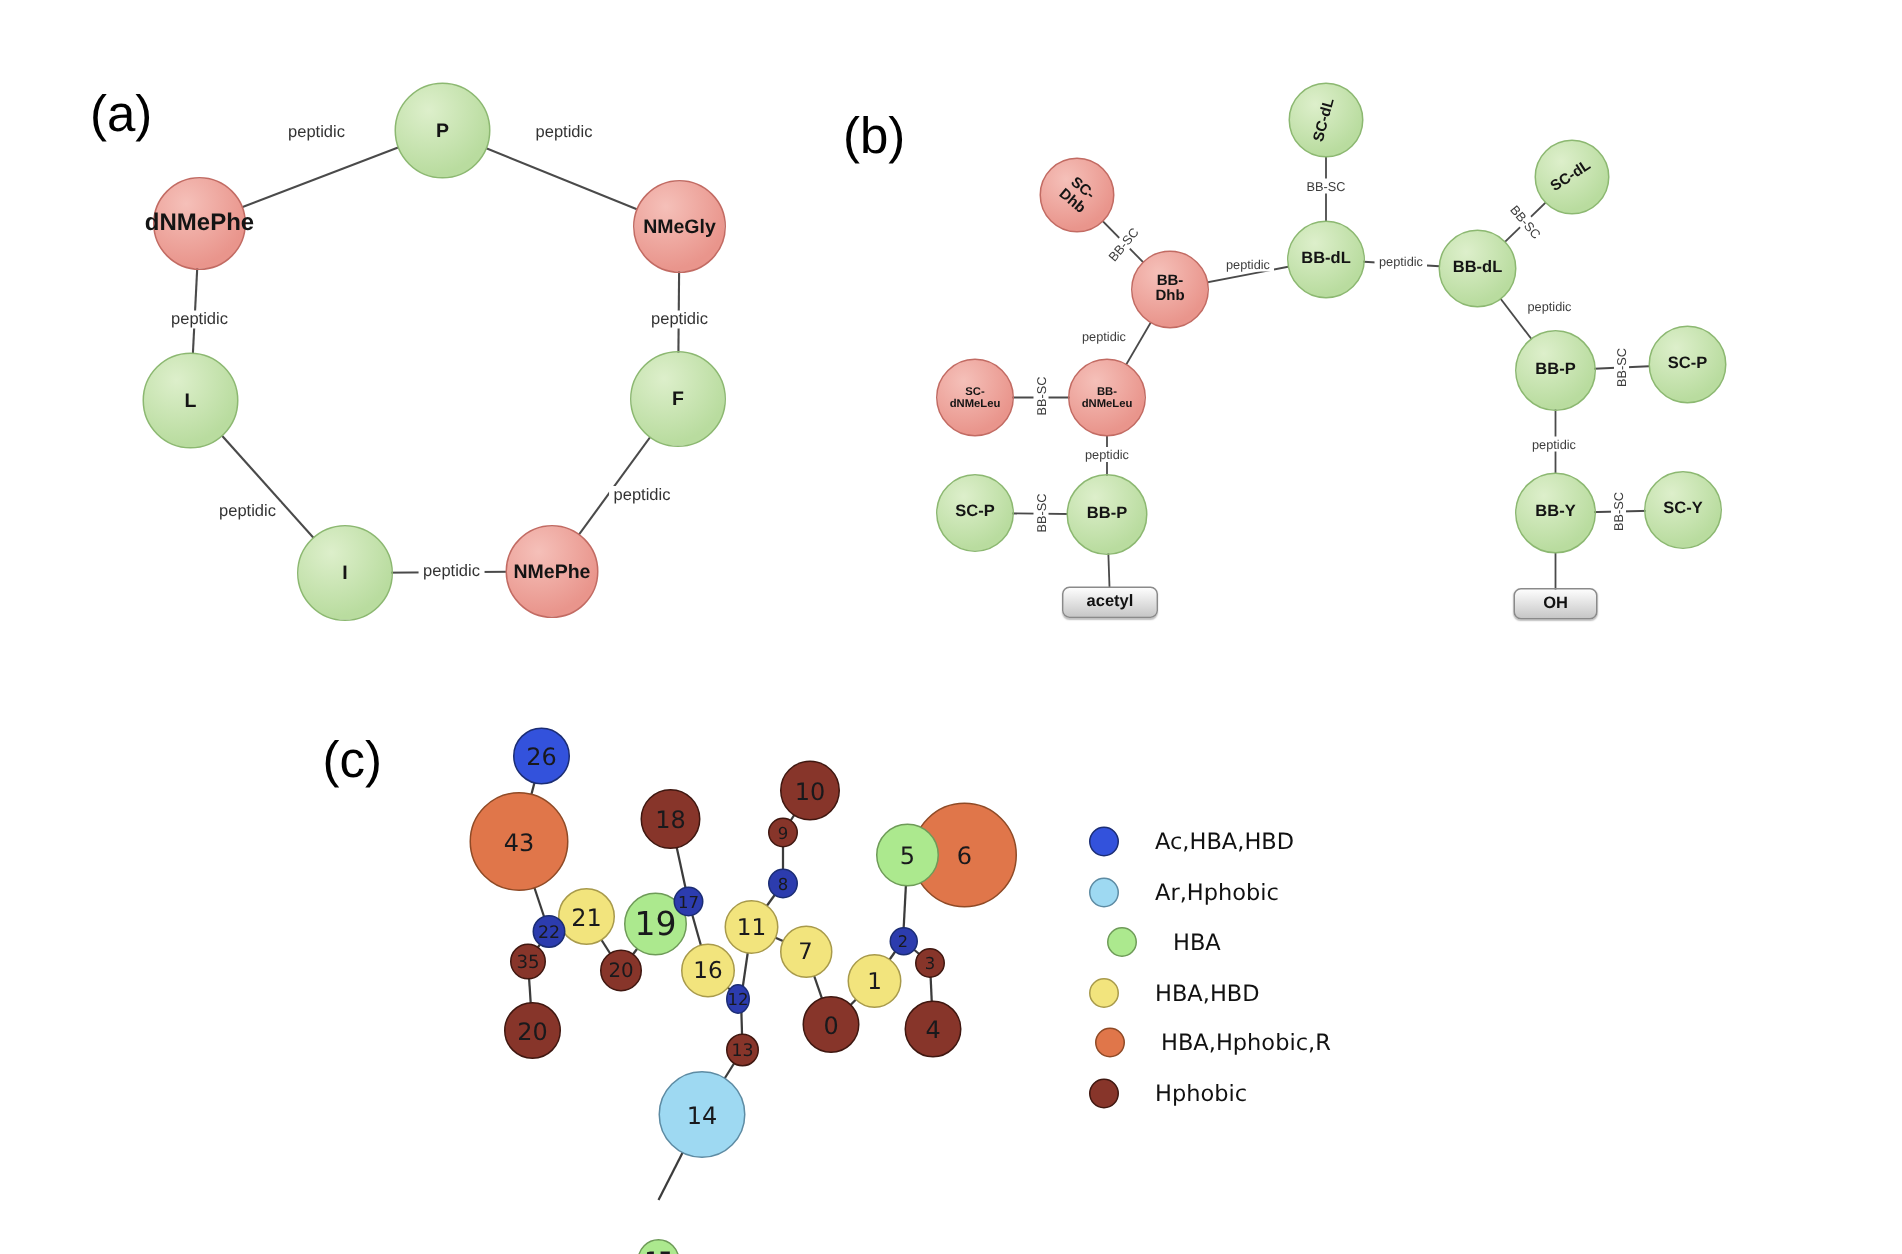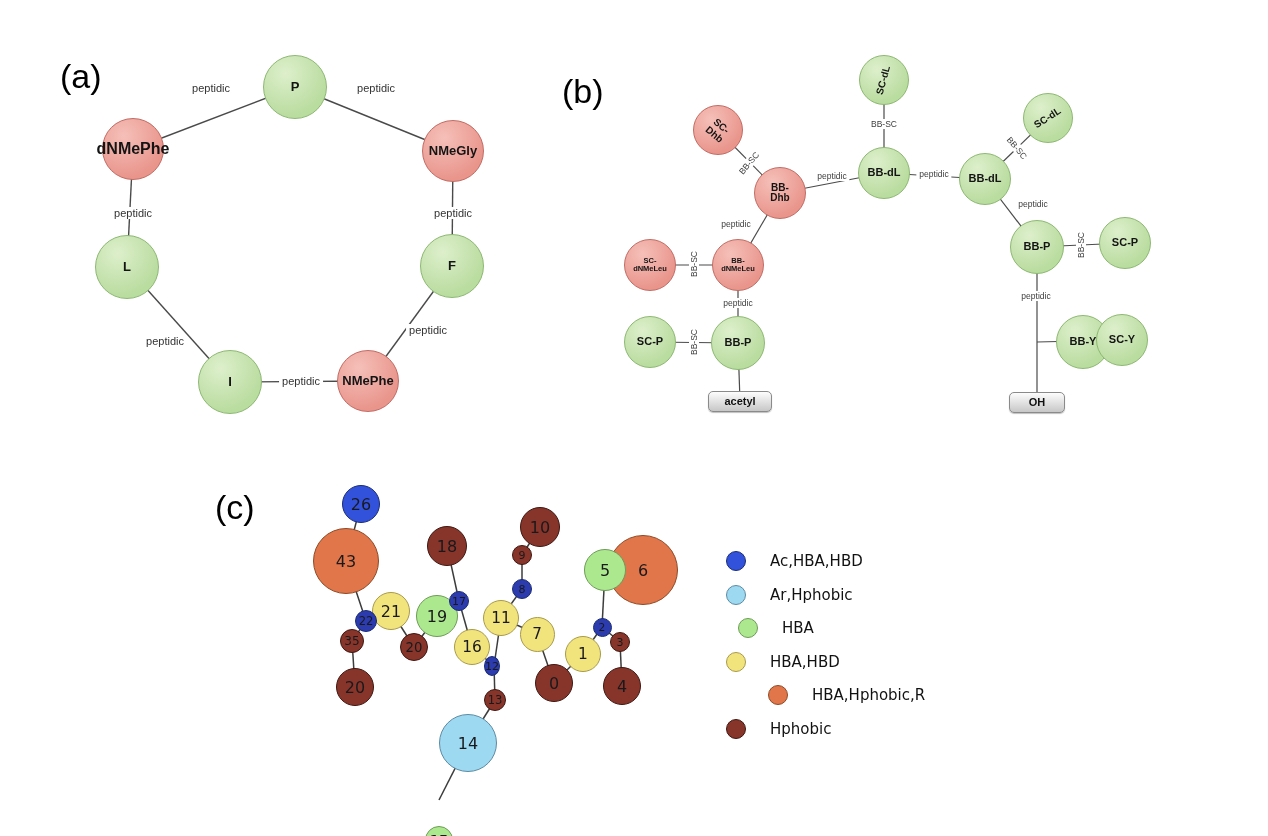--- a/index.html
+++ b/index.html
@@ -156,21 +156,21 @@
       </div>
       <div class="gnode" style="left: 711px; top: 316px; width: 54px; height: 54px; background: radial-gradient(circle at 35% 28%, rgb(221, 239, 203) 0%, rgb(185, 220, 159) 72%); border: 1px solid rgb(140, 184, 113); font-size: 11px;">
         <span class="lbl" style="white-space: nowrap;">BB-P</span>
       </div>
       <div class="gnode" style="left: 1010px; top: 220px; width: 54px; height: 54px; background: radial-gradient(circle at 35% 28%, rgb(221, 239, 203) 0%, rgb(185, 220, 159) 72%); border: 1px solid rgb(140, 184, 113); font-size: 11px;">
         <span class="lbl" style="white-space: nowrap;">BB-P</span>
       </div>
       <div class="gnode" style="left: 1099px; top: 217px; width: 52px; height: 52px; background: radial-gradient(circle at 35% 28%, rgb(221, 239, 203) 0%, rgb(185, 220, 159) 72%); border: 1px solid rgb(140, 184, 113); font-size: 11px;">
         <span class="lbl" style="white-space: nowrap;">SC-P</span>
       </div>
-      <div class="gnode" style="left: 1056px; top: 315px; width: 54px; height: 54px; background: radial-gradient(circle at 35% 28%, rgb(221, 239, 203) 0%, rgb(185, 220, 159) 72%); border: 1px solid rgb(140, 184, 113); font-size: 11px; align-items: center;">
+      <div class="gnode" style="left: 1010px; top: 315px; width: 54px; height: 54px; background: radial-gradient(circle at 35% 28%, rgb(221, 239, 203) 0%, rgb(185, 220, 159) 72%); border: 1px solid rgb(140, 184, 113); font-size: 11px; align-items: center;">
         <span class="lbl" style="white-space: nowrap;">BB-Y</span>
       </div>
       <div class="gnode" style="left: 1096px; top: 314px; width: 52px; height: 52px; background: radial-gradient(circle at 35% 28%, rgb(221, 239, 203) 0%, rgb(185, 220, 159) 72%); border: 1px solid rgb(140, 184, 113); font-size: 11px;">
         <span class="lbl" style="white-space: nowrap;">SC-Y</span>
       </div>
       <div class="term-box" style="left: 708px; top: 390.5px; width: 64px; height: 21px;">
         <span>acetyl</span>
       </div>
       <div class="term-box" style="left: 1009px; top: 391.5px; width: 56px; height: 21px;">
         <span>OH</span>
@@ -180,21 +180,21 @@
       </div>
       <div class="cnode" style="left: 313px; top: 528px; width: 66px; height: 66px; background: rgb(224, 118, 74); border: 1.5px solid rgb(143, 74, 38); font-size: 16px;">
         <span>43</span>
       </div>
       <div class="cnode" style="left: 439px; top: 714px; width: 58px; height: 58px; background: rgb(158, 217, 242); border: 1.5px solid rgb(93, 139, 163); font-size: 16px;">
         <span>14</span>
       </div>
       <div class="cnode" style="left: 584px; top: 549px; width: 42px; height: 42px; background: rgb(172, 233, 142); border: 1.5px solid rgb(110, 155, 88); font-size: 16px;">
         <span>5</span>
       </div>
-      <div class="cnode" style="left: 416px; top: 595px; width: 42px; height: 42px; background: rgb(172, 233, 142); border: 1.5px solid rgb(110, 155, 88); font-size: 16px;">
+      <div class="cnode" style="left: 416px; top: 595px; width: 42px; height: 42px; background: rgb(172, 233, 142); border: 1.5px solid rgb(110, 155, 88); font-size: 22px;">
         <span>19</span>
       </div>
       <div class="cnode" style="left: 520px; top: 507px; width: 40px; height: 40px; background: rgb(135, 53, 42); border: 1.5px solid rgb(63, 23, 16); font-size: 16px;">
         <span>10</span>
       </div>
       <div class="cnode" style="left: 427px; top: 526px; width: 40px; height: 40px; background: rgb(135, 53, 42); border: 1.5px solid rgb(63, 23, 16); font-size: 16px;">
         <span>18</span>
       </div>
       <div class="cnode" style="left: 535px; top: 664px; width: 38px; height: 38px; background: rgb(135, 53, 42); border: 1.5px solid rgb(63, 23, 16); font-size: 15.95px;">
         <span>0</span>
@@ -267,21 +267,21 @@
         <span class="legend-text">Ar,Hphobic</span>
       </div>
       <div class="legend-item" style="left: 726px; top: 618px; position: absolute; padding-left: 12px;">
         <span class="legend-dot" style="background: rgb(172, 233, 142); border: 1.5px solid rgb(110, 155, 88);"></span>
         <span class="legend-text">HBA</span>
       </div>
       <div class="legend-item" style="left: 726px; top: 652px; position: absolute;">
         <span class="legend-dot" style="background: rgb(242, 228, 125); border: 1.5px solid rgb(168, 154, 75);"></span>
         <span class="legend-text">HBA,HBD</span>
       </div>
-      <div class="legend-item" style="left: 768px; top: 685px; position: absolute;">
+      <div class="legend-item" style="left: 730px; top: 685px; position: absolute;">
         <span class="legend-dot" style="background: rgb(224, 118, 74); border: 1.5px solid rgb(143, 74, 38);"></span>
         <span class="legend-text">HBA,Hphobic,R</span>
       </div>
       <div class="legend-item" style="left: 726px; top: 719px; position: absolute;">
         <span class="legend-dot" style="background: rgb(135, 53, 42); border: 1.5px solid rgb(63, 23, 16);"></span>
         <span class="legend-text">Hphobic</span>
       </div>
     </div>
 </div>
 

